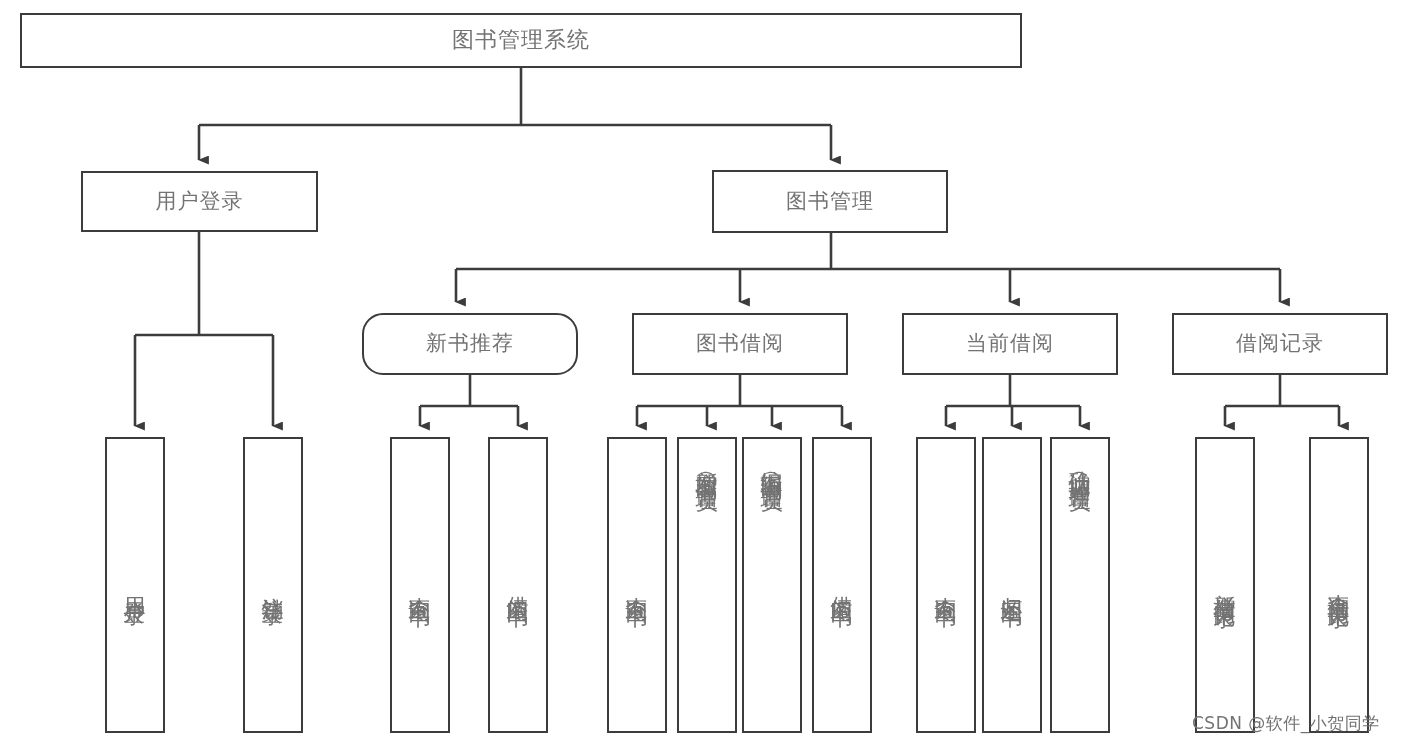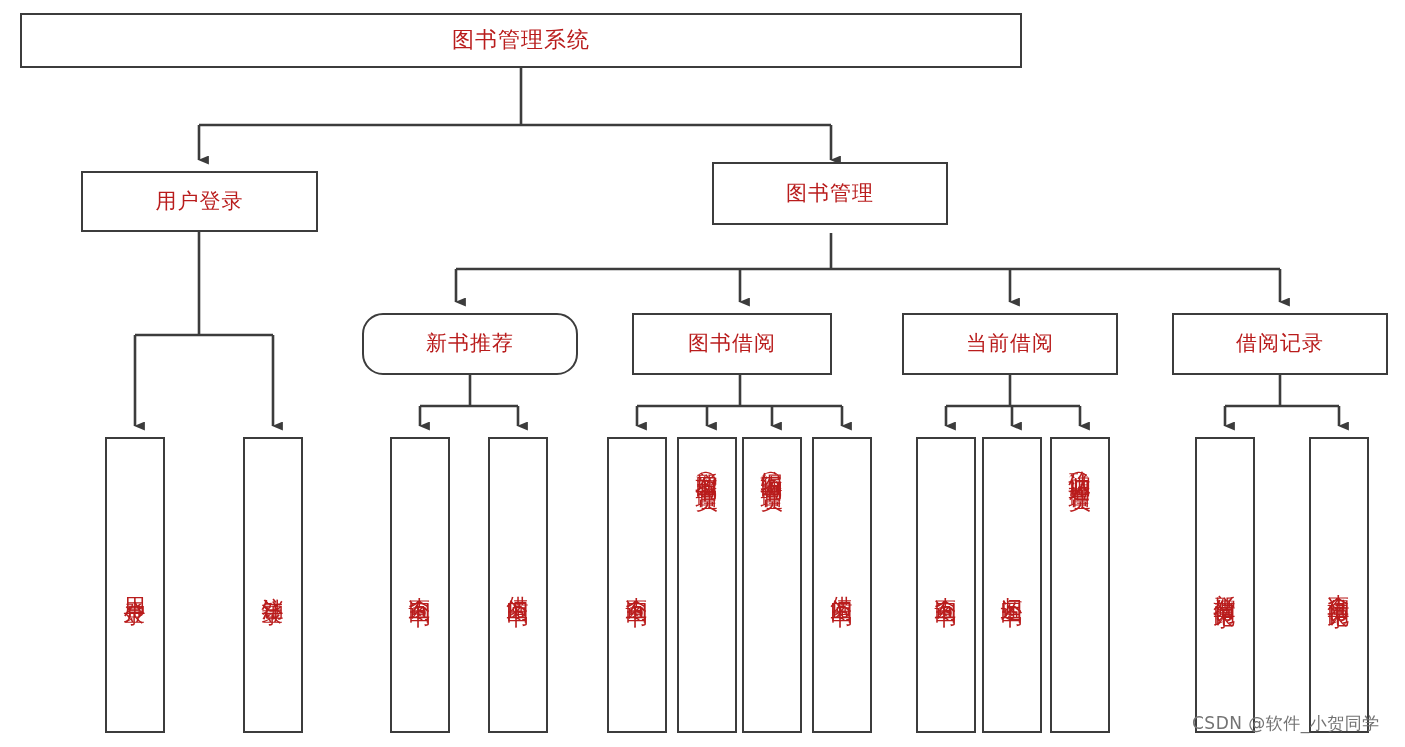--- a/index.html
+++ b/index.html
@@ -27,21 +27,21 @@
     background:#ffffff;
     border:2px solid #3c3c3c;
     display:flex;
     align-items:center;
     justify-content:center;
     z-index:2;
   }
   .node .label{
     display:block;
     line-height:1.12;
-    color:#b91c1c;
+    color:#737373;
     white-space:nowrap;
   }
   
   .node.horiz .label{
     font-size:21px;
     letter-spacing:1px;
   }
   .node.root .label{
     font-size:22px;
     letter-spacing:1px;
@@ -136,29 +136,29 @@
   </svg>
 
   <div class="node horiz root" style="left:20px;top:13px;width:1002px;height:55px;">
     <span class="label">图书管理系统</span>
   </div>
 
   <div class="node horiz" style="left:81px;top:171px;width:237px;height:61px;">
     <span class="label">用户登录</span>
   </div>
 
-  <div class="node horiz" style="left:712px;top:162px;width:236px;height:63px;">
+  <div class="node horiz" style="left:712px;top:170px;width:236px;height:63px;">
     <span class="label">图书管理</span>
   </div>
 
   <div class="node horiz" style="left:362px;top:313px;width:216px;height:62px;border-radius:21px;">
     <span class="label">新书推荐</span>
   </div>
 
-  <div class="node horiz" style="left:632px;top:313px;width:200px;height:62px;">
+  <div class="node horiz" style="left:632px;top:313px;width:216px;height:62px;">
     <span class="label">图书借阅</span>
   </div>
 
   <div class="node horiz" style="left:1172px;top:313px;width:216px;height:62px;">
     <span class="label">借阅记录</span>
   </div>
 
   <div class="node horiz" style="left:902px;top:313px;width:216px;height:62px;">
     <span class="label">当前借阅</span>
   </div>

